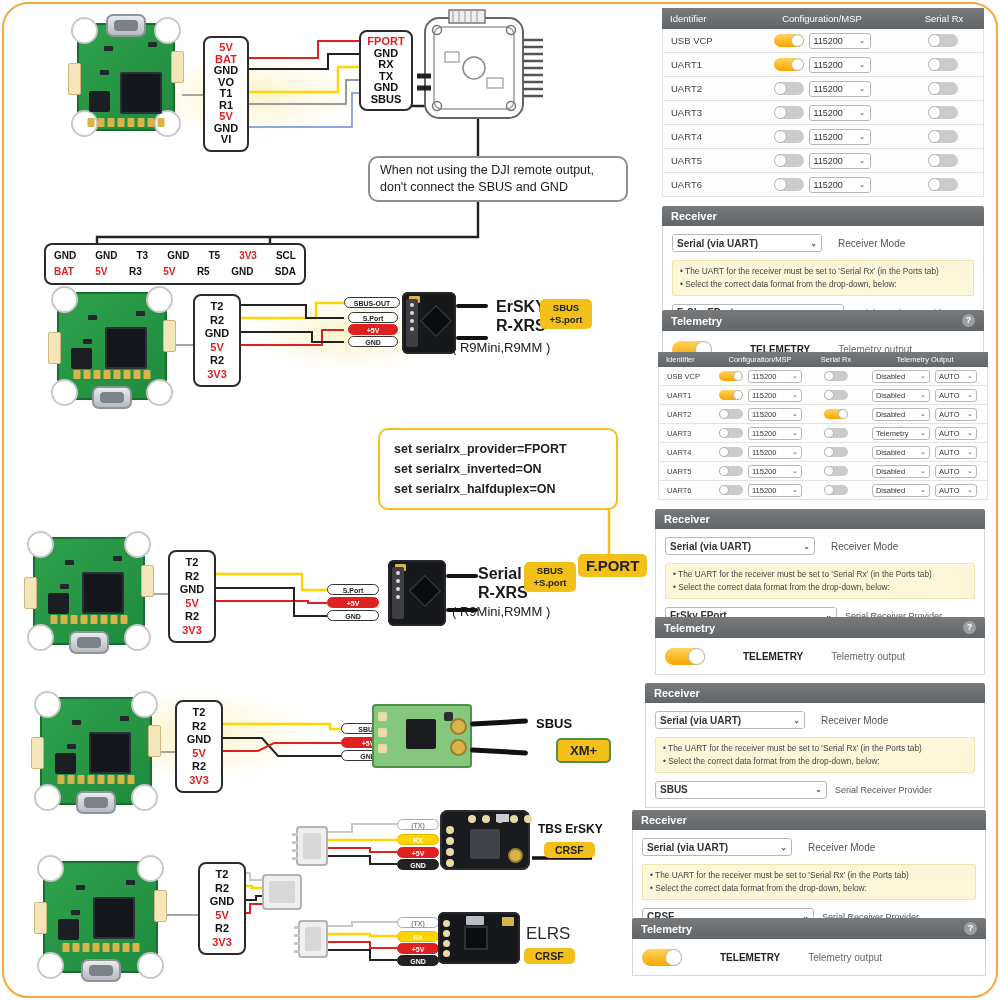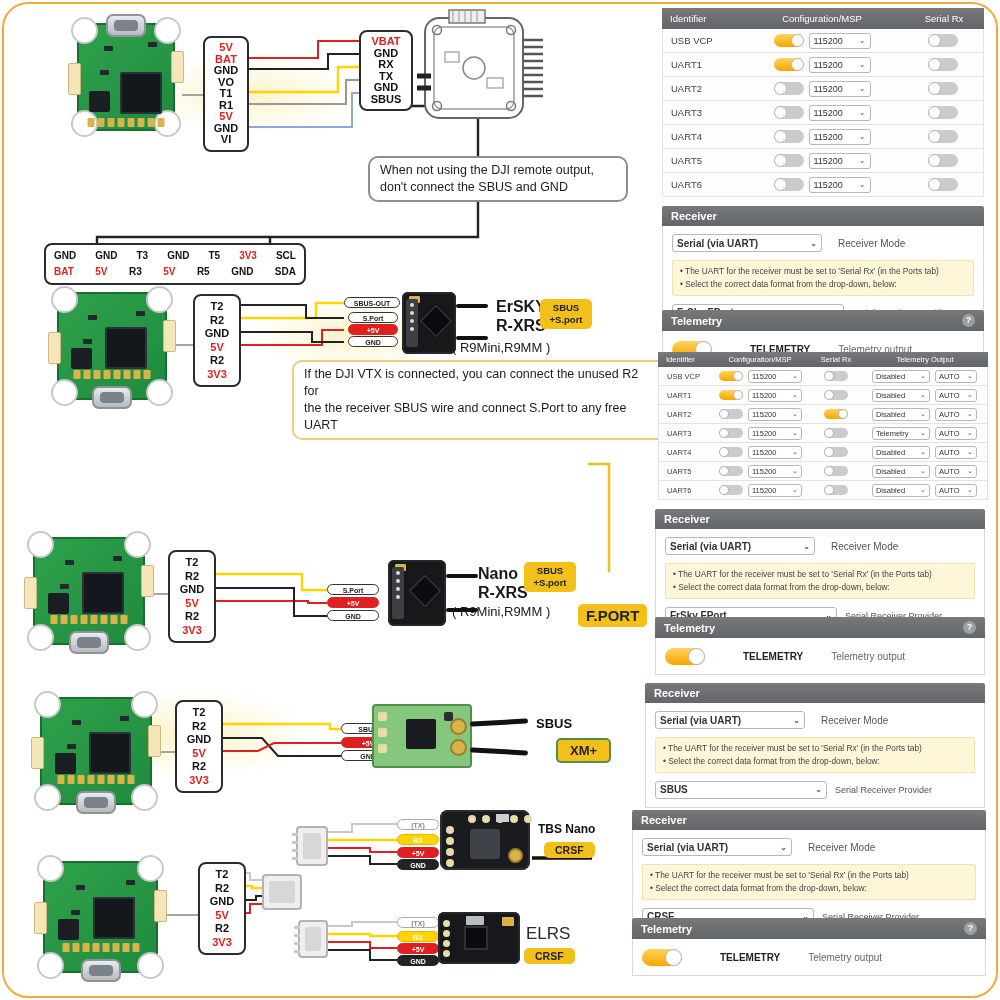--- a/index.html
+++ b/index.html
@@ -207,21 +207,21 @@
       <div class="pin red">BAT</div>
       <div class="pin">GND</div>
       <div class="pin">VO</div>
       <div class="pin">T1</div>
       <div class="pin">R1</div>
       <div class="pin red">5V</div>
       <div class="pin">GND</div>
       <div class="pin">VI</div>
     </div>
   <div class="pinbox" id="pinbox-vtx" style="left:359px;top:30px;width:46px">
-      <div class="pin red">VBAT</div>
+      <div class="pin red">FPORT</div>
       <div class="pin">GND</div>
       <div class="pin">RX</div>
       <div class="pin">TX</div>
       <div class="pin">GND</div>
       <div class="pin">SBUS</div>
     </div>
 
   <svg class="abs" style="left:415px;top:8px" width="135" height="122" viewBox="0 0 135 122">
     <rect x="10" y="10" width="98" height="100" rx="14" fill="#fff" stroke="#666" stroke-width="2"></rect>
     <rect x="19" y="19" width="80" height="82" rx="8" fill="none" stroke="#9a9a9a" stroke-width="1.5"></rect>
@@ -310,23 +310,26 @@
       </div>
       <div class="chip"></div>
     <div class="ant" style="top:12px"></div>
       <div class="ant" style="bottom:14px"></div>
   </div>
   <div class="rxname" style="left:496px;top:298px">ErSKY</div>
   <div class="rxname" style="left:496px;top:317px">R-XRS</div>
   <div class="badge sport" style="left:540px;top:299px;width:42px">SBUS
 +S.port</div>
   <div class="models" style="left:452px;top:340px">(  R9Mini,R9MM  )</div>
-  <div class="notebox tan" style="left:292px;top:360px;width:352px">If the DJI VTX is connected, you can connect the unused R2 for
-the the receiver SBUS wire and connect S.Port to any free UART</div>
-
+
+  <div class="clibox" style="left:378px;top:428px;width:208px">
+    <div class="cliline">set serialrx_provider=FPORT</div>
+    <div class="cliline">set serialrx_inverted=ON</div>
+    <div class="cliline">set serialrx_halfduplex=ON</div>
+  </div>
 
   <div class="fc" id="fc3" style="left:28px;top:532px;width:122px;height:118px">
       <div class="pcb"></div>
       <div class="hole" style="left: -1px; top: -1px;"></div>
       <div class="hole" style="top: -1px; right: -1px;"></div>
       <div class="hole" style="left: -1px; bottom: -1px;"></div>
       <div class="hole" style="right: -1px; bottom: -1px;"></div>
       <div class="chipm" style="left: 44%; top: 34%;"></div>
       <div class="chips" style="left: 16%; top: 52%;"></div>
       <div class="usb bot"></div>
@@ -364,26 +367,26 @@
       <div class="strip">
         <i></i>
         <i></i>
         <i></i>
         <i></i>
       </div>
       <div class="chip" style="left:25px;top:19px"></div>
     <div class="ant" style="top:14px"></div>
       <div class="ant" style="bottom:14px"></div>
   </div>
-  <div class="rxname" style="left:478px;top:565px">Nano</div>
+  <div class="rxname" style="left:478px;top:565px">Serial</div>
   <div class="rxname" style="left:478px;top:584px">R-XRS</div>
   <div class="badge sport" style="left:524px;top:562px;width:42px">SBUS
 +S.port</div>
   <div class="models" style="left:452px;top:604px">(  R9Mini,R9MM  )</div>
-  <div class="badge fport" style="left:578px;top:604px">F.PORT</div>
+  <div class="badge fport" style="left:578px;top:554px">F.PORT</div>
 
   <div class="fc" id="fc4" style="left:35px;top:692px;width:122px;height:118px">
       <div class="pcb"></div>
       <div class="hole" style="left: -1px; top: -1px;"></div>
       <div class="hole" style="top: -1px; right: -1px;"></div>
       <div class="hole" style="left: -1px; bottom: -1px;"></div>
       <div class="hole" style="right: -1px; bottom: -1px;"></div>
       <div class="chipm" style="left: 44%; top: 34%;"></div>
       <div class="chips" style="left: 16%; top: 52%;"></div>
       <div class="usb bot"></div>
@@ -453,21 +456,21 @@
     <div class="col4">
         <i></i>
         <i></i>
         <i></i>
         <i></i>
       </div>
     <div class="chip"></div>
       <div class="sq"></div>
       <div class="ufl"></div>
   </div>
-  <div class="lbl-b12" style="left:538px;top:822px">TBS Nano</div>
+  <div class="lbl-b12" style="left:538px;top:822px">TBS ErSKY</div>
   <div class="badge crsf" style="left:544px;top:842px">CRSF</div>
 
   <div class="fc" id="fc5" style="left:38px;top:856px;width:125px;height:122px">
       <div class="pcb"></div>
       <div class="hole" style="left: -1px; top: -1px;"></div>
       <div class="hole" style="top: -1px; right: -1px;"></div>
       <div class="hole" style="left: -1px; bottom: -1px;"></div>
       <div class="hole" style="right: -1px; bottom: -1px;"></div>
       <div class="chipm" style="left: 44%; top: 34%;"></div>
       <div class="chips" style="left: 16%; top: 52%;"></div>

